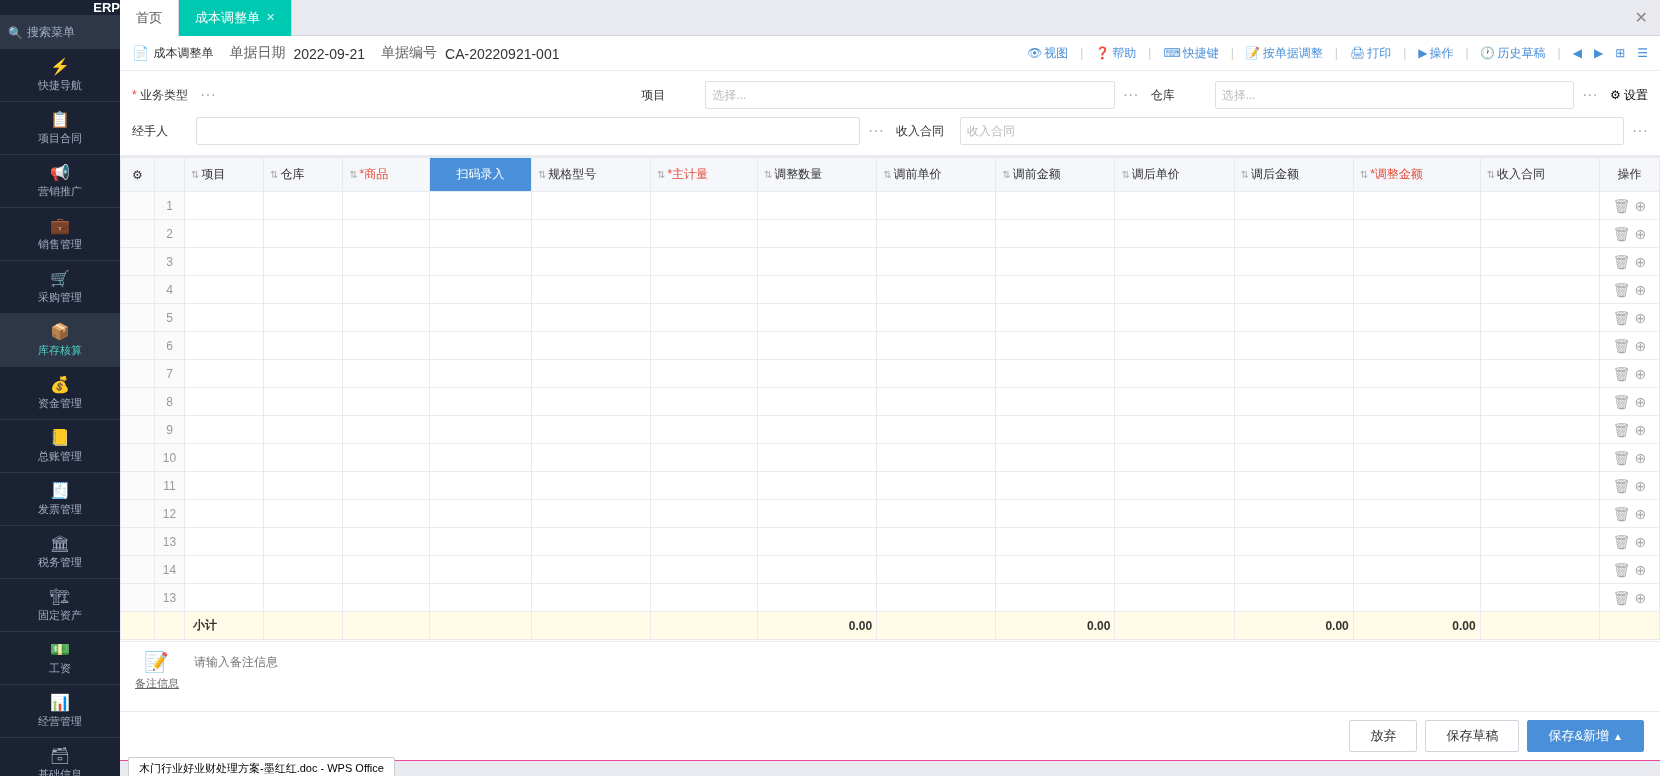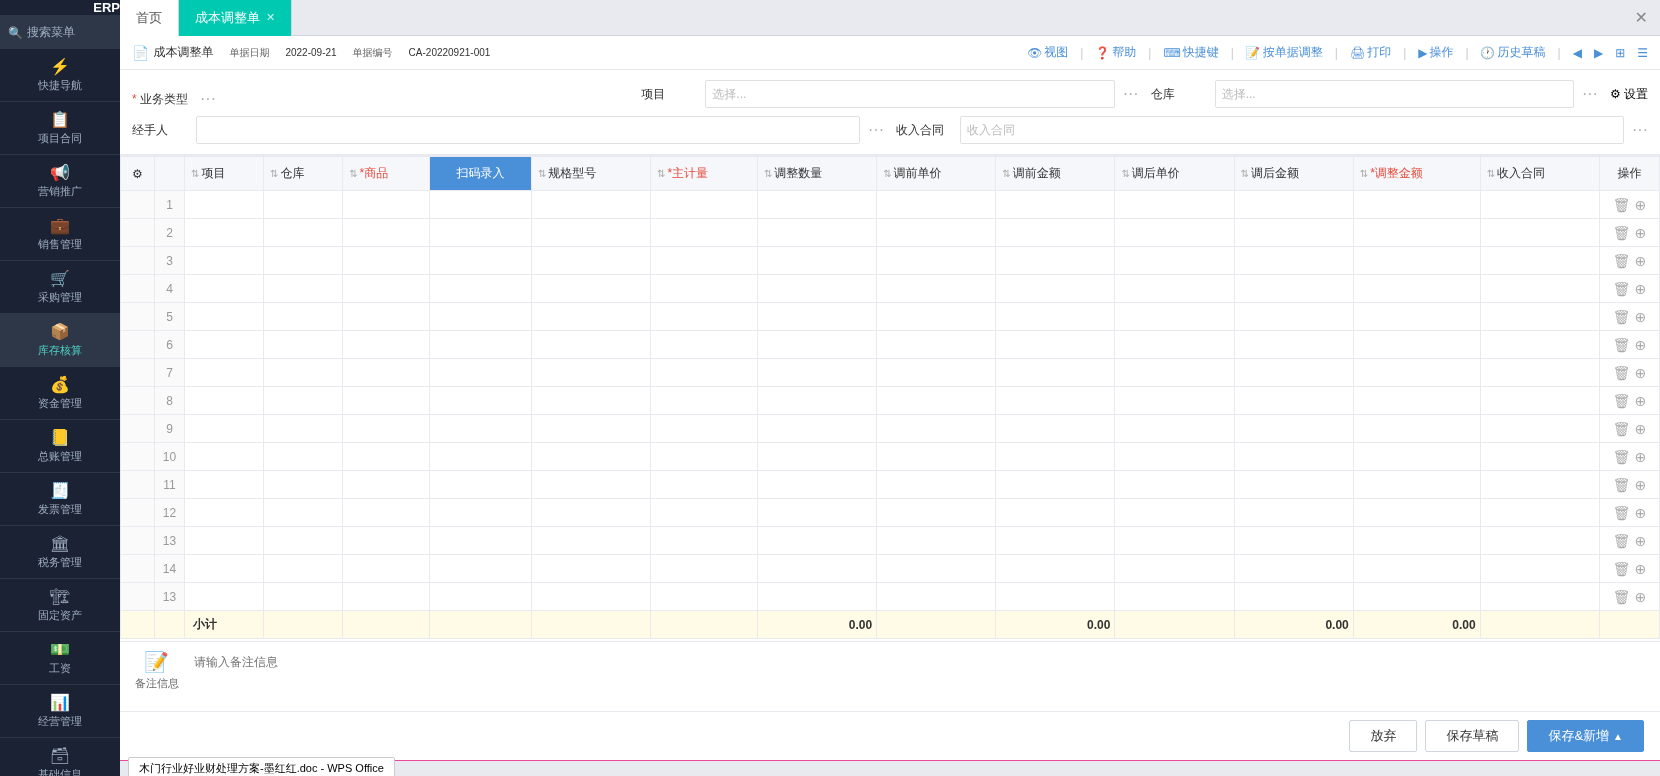--- a/index.html
+++ b/index.html
@@ -117,23 +117,23 @@
       display: flex;
       align-items: center;
       gap: 4px;
       font-size: 12px;
       color: #333;
     }
     .doc-header .doc-icon { color: #4a90d9; font-size: 14px; }
     .doc-header .separator { color: #ccc; }
     .doc-header .doc-info {
       display: flex;
-      align-items: center;
-      gap: 16px;
-      font-size: 10px;
+      align-items: flex-end;
+      gap: 8px;
+      font-size: 14px;
       color: #333;
     }
     .doc-header .doc-info .label { color: #666; }
     .doc-header .doc-info .value { color: #333; font-weight: normal; }
     .doc-header-actions {
       margin-left: auto;
       display: flex;
       align-items: center;
       gap: 12px;
       font-size: 12px;
@@ -146,21 +146,21 @@
     .form-fields {
       padding: 10px 12px;
       display: flex;
       flex-wrap: wrap;
       gap: 8px 0;
       border-bottom: 1px solid #e8eaf0;
       flex-shrink: 0;
     }
     .form-row {
       display: flex;
-      align-items: flex-end;
+      align-items: center;
       width: 100%;
       gap: 12px;
     }
     .form-group {
       display: flex;
       align-items: center;
       flex: 1;
       min-width: 300px;
       gap: 4px;
     }
@@ -259,21 +259,21 @@
       flex-shrink: 0;
     }
     .remarks-icon-area {
       display: flex;
       flex-direction: column;
       align-items: center;
       gap: 2px;
       min-width: 50px;
     }
     .remarks-icon { font-size: 20px; color: #4a90d9; }
-    .remarks-label { font-size: 11px; color: #666; }
+    .remarks-label { font-size: 11px; color: #666; text-decoration: underline; }
     .remarks-input {
       flex: 1;
       border: none;
       outline: none;
       font-size: 12px;
       color: #999;
       resize: none;
       padding: 4px;
     }
 

